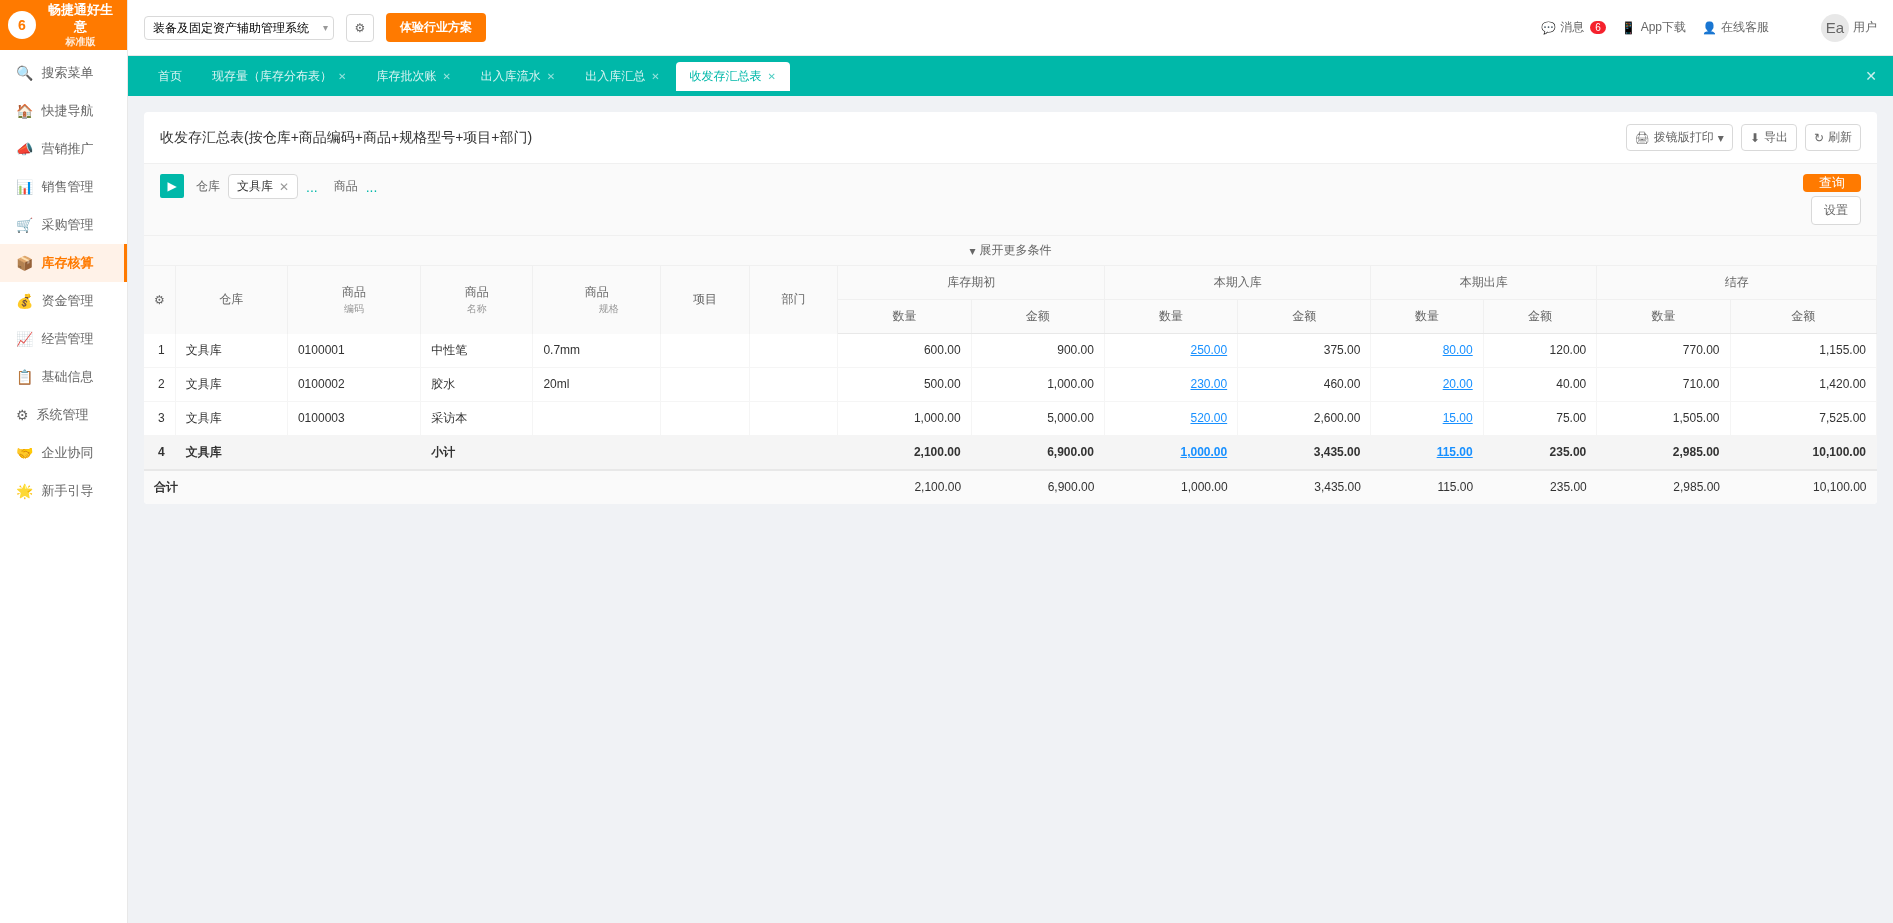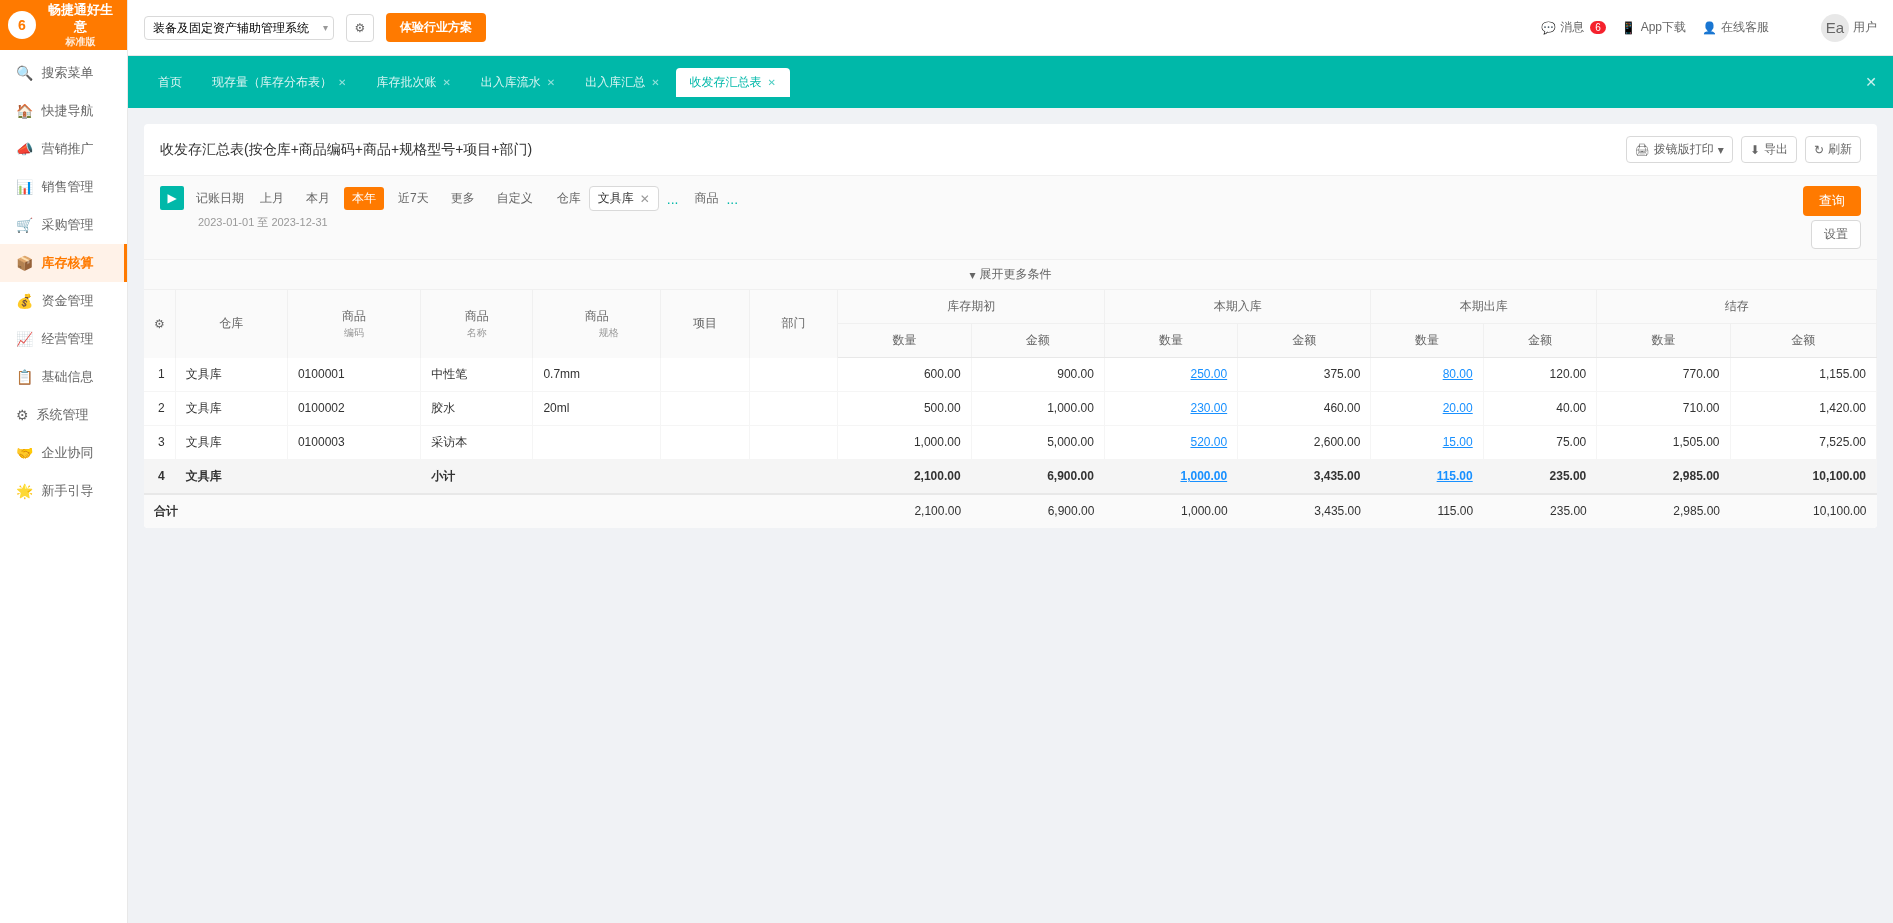--- a/index.html
+++ b/index.html
@@ -64,21 +64,21 @@
       padding: 1px 5px; margin-left: 2px;
     }
     .user-avatar {
       width: 28px; height: 28px; background: #e8e8e8; border-radius: 50%;
       display: flex; align-items: center; justify-content: center; font-size: 15px; margin-left: 36px;
     }
 
     
     .tab-bar {
       background: #00b8a9; display: flex; align-items: center;
-      padding: 0 16px; height: 52px; gap: 2px; overflow-x: auto;
+      padding: 0 16px; height: 40px; gap: 2px; overflow-x: auto;
     }
     .tab-item {
       display: flex; align-items: center; gap: 6px; padding: 6px 14px;
       color: #fff; cursor: pointer; border-radius: 4px 4px 0 0;
       font-size: 12px; white-space: nowrap; opacity: 0.85;
     }
     .tab-item.active { background: #fff; color: #00b8a9; opacity: 1; font-weight: 500; }
     .tab-close { font-size: 10px; opacity: 0.7; cursor: pointer; }
     .tab-bar-close {
       margin-left: auto; color: #fff; cursor: pointer; font-size: 14px; opacity: 0.8;
@@ -126,21 +126,21 @@
     }
     .tag-close { cursor: pointer; color: #999; margin-left: 2px; }
     .dots-btn { color: #00b8a9; cursor: pointer; font-size: 14px; }
     .expand-btn {
       color: #666; cursor: pointer; font-size: 12px; display: flex; align-items: center; gap: 4px;
       background: none; border: none;
     }
 
     .query-btn {
       background: #ff7a00; color: #fff; border: none; border-radius: 4px;
-      padding: 6px 16px; cursor: pointer; font-size: 13px; font-weight: 500;
+      padding: 0 16px; cursor: pointer; font-size: 13px; font-weight: 500;
     }
     .set-btn {
       background: #fff; color: #666; border: 1px solid #d9d9d9; border-radius: 4px;
       padding: 5px 12px; cursor: pointer; font-size: 12px;
     }
 
     
     .table-wrap { overflow-x: auto; }
     table {
       width: 100%; border-collapse: collapse; font-size: 12px;
@@ -311,44 +311,32 @@
             <span>刷新</span>
           </div>
         </div>
       </div>
 
       <div style="padding:10px 16px; background:#fafafa; border-bottom:1px solid #f0f0f0; display:flex; align-items:flex-start; gap:12px; position:relative;">
         <div class="filter-toggle">▶</div>
         <div style="flex:1;">
           <div style="display:flex; align-items:center; gap:16px; flex-wrap:wrap; margin-bottom:4px;">
             <div class="filter-group">
-              <span class="filter-label">记账日期</span>
-              <div class="date-filters">
-                <button class="date-btn">上月</button>
-                <button class="date-btn">本月</button>
-                <button class="date-btn active">本年</button>
-                <button class="date-btn">近7天</button>
-                <button class="date-btn">更多</button>
-                <button class="date-btn">自定义</button>
-              </div>
-            </div>
-            <div class="filter-group">
               <span class="filter-label">仓库</span>
               <div class="warehouse-tag">
                 <span>文具库</span>
                 <span class="tag-close">✕</span>
               </div>
               <span class="dots-btn">...</span>
             </div>
             <div class="filter-group">
               <span class="filter-label">商品</span>
               <span class="dots-btn">...</span>
             </div>
           </div>
-          <div style="color:#999; font-size:11px; padding-left:2px;">2023-01-01 至 2023-12-31</div>
         </div>
         <div style="display:flex; flex-direction:column; gap:4px; align-items:flex-end;">
           <button class="query-btn">查询</button>
           <button class="set-btn">设置</button>
         </div>
       </div>
 
       <div style="padding:6px 16px; background:#fafafa; border-bottom:1px solid #f0f0f0; display:flex; justify-content:center;">
         <button class="expand-btn">
           <span>▾</span>

